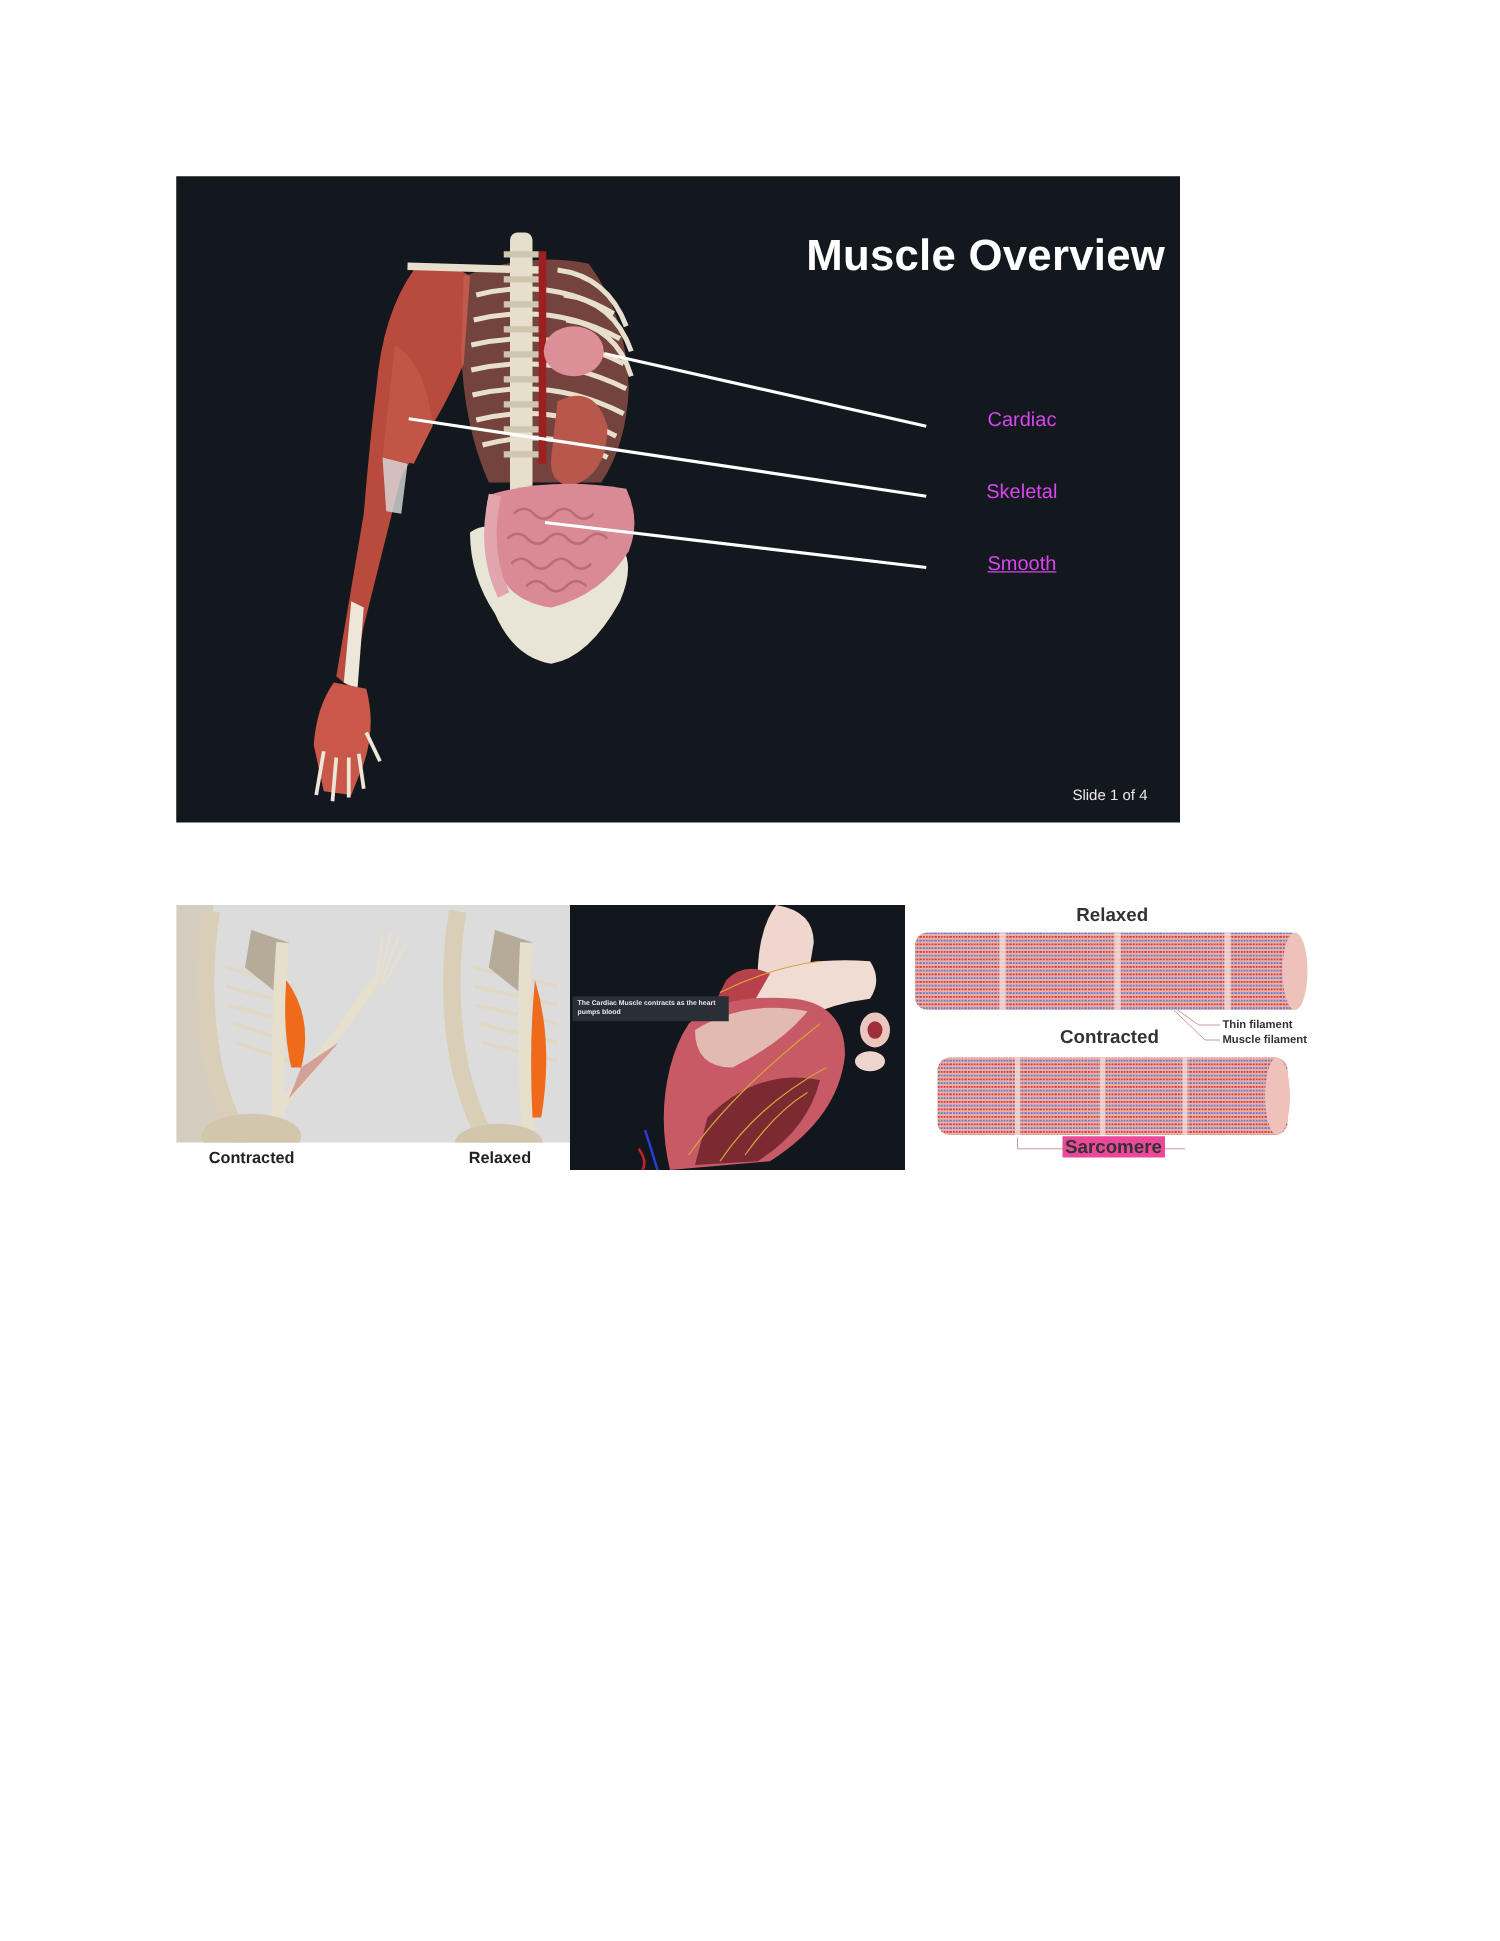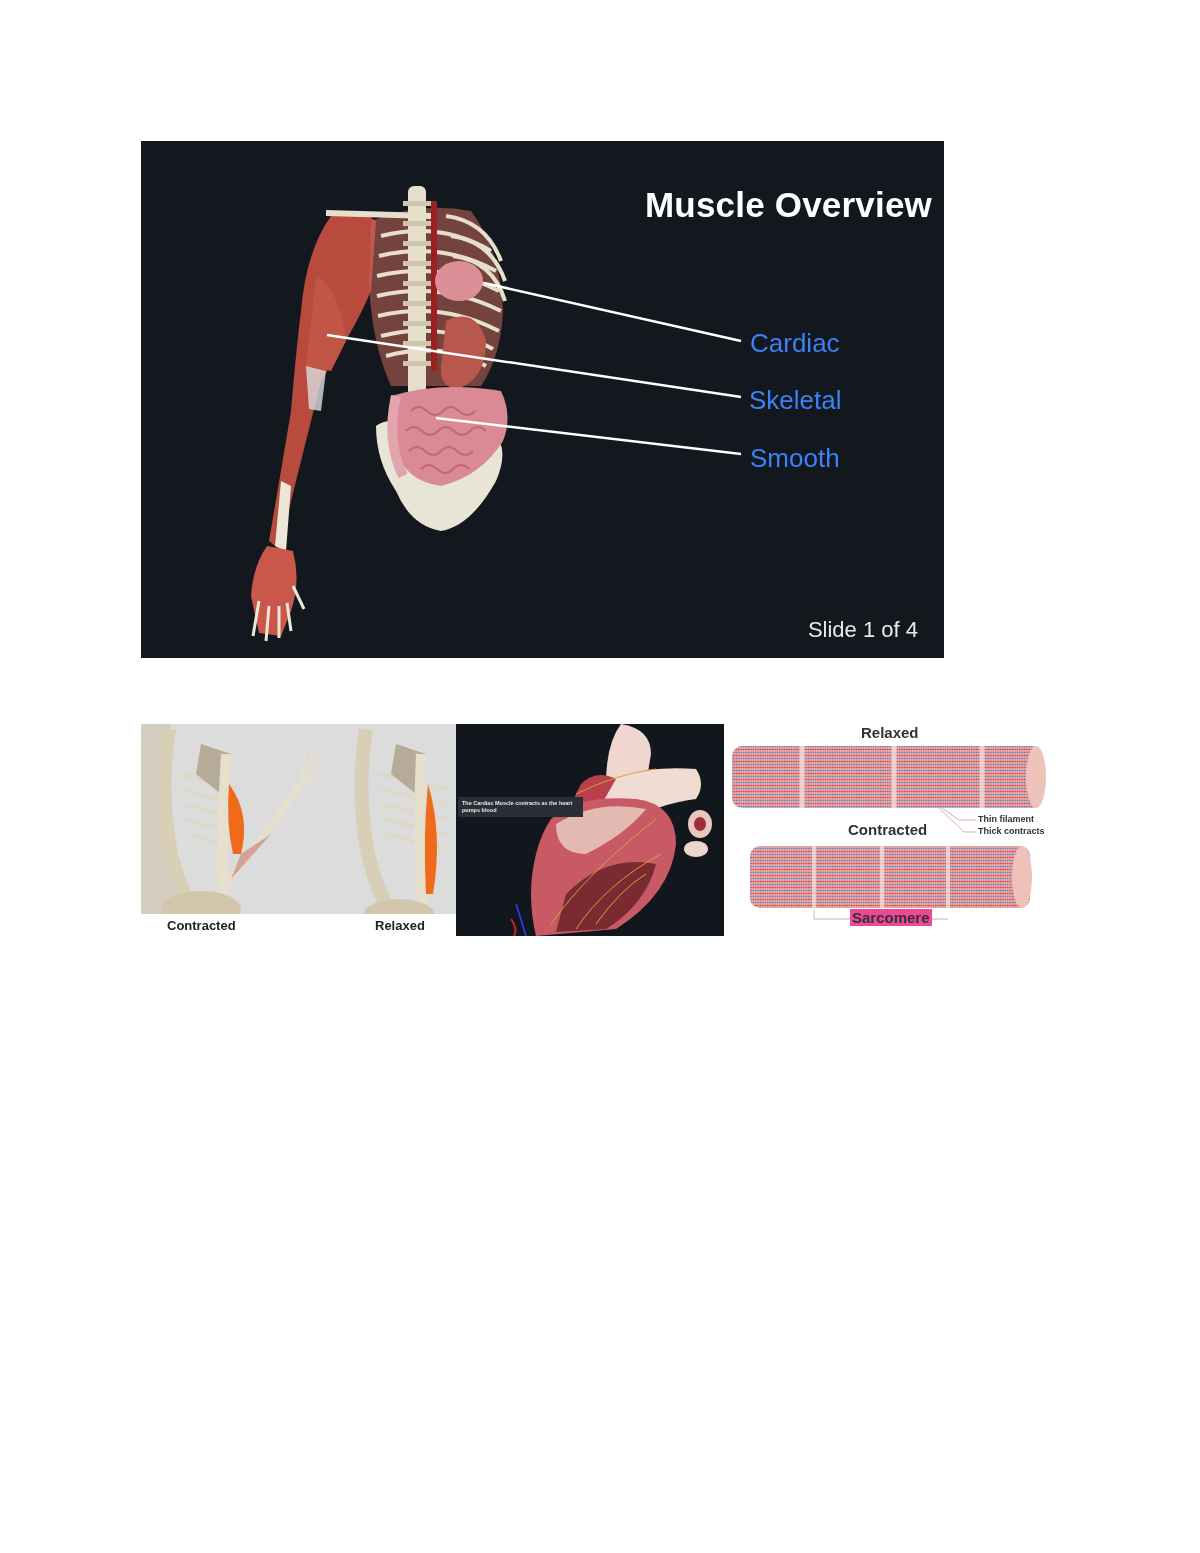--- a/index.html
+++ b/index.html
@@ -1,22 +1,22 @@
 <!DOCTYPE html>
 <html><head>
 <meta charset="utf-8">
 <style>
   html, body { margin: 0; padding: 0; background: #ffffff; }
   body { width: 1200px; height: 1553px; position: relative; overflow: hidden; font-family: "Liberation Sans", sans-serif; }
 
   
   .slide { position: absolute; left: 141px; top: 141px; width: 803px; height: 517px; background: #13171e; overflow: hidden; }
   .slide-title { position: absolute; left: 504px; top: 44px; font-size: 35px; font-weight: bold; color: #ffffff; letter-spacing: 0.2px; white-space: nowrap; }
-  .label { position: absolute; font-size: 26px; color: #3b82f6; white-space: nowrap; }
-  .slide-counter { position: absolute; right: 26px; bottom: 15px; font-size: 22px; color: #e8e8e8; }
+  .label { position: absolute; font-size: 16px; color: #d946ef; white-space: nowrap; margin-left: 40px; }
+  .slide-counter { position: absolute; right: 26px; bottom: 15px; font-size: 12px; color: #e8e8e8; }
   .anatomy { position: absolute; left: 0; top: 0; width: 918px; height: 517px; }
 
   
   .panel { position: absolute; top: 724px; height: 212px; overflow: hidden; font-weight: bold; }
   .p1 { left: 141px; width: 315px; background: #ffffff; }
   .p1 .stage { position: absolute; left: 0; top: 0; width: 315px; height: 190px; background: #dcdcdc; }
   .p1 .cap { position: absolute; top: 194px; font-size: 13px; color: #222; }
   .p2 { left: 456px; width: 268px; background: #12161d; }
   .tooltip { position: absolute; left: 2px; top: 73px; width: 125px; height: 20px; background: #2a2e36; color: #e8e8e8; font-size: 5.5px; line-height: 7px; padding: 3px 4px; box-sizing: border-box; }
   .p3 { left: 724px; width: 336px; background: #ffffff; }
@@ -94,21 +94,21 @@
     <g stroke="#ffffff" stroke-width="2.5" fill="none">
       <line x1="343" y1="142" x2="600" y2="200"></line>
       <line x1="186" y1="194" x2="600" y2="256"></line>
       <line x1="295" y1="277" x2="600" y2="313"></line>
     </g>
   </svg>
 
   <div class="slide-title">Muscle Overview</div>
   <div class="label" style="left:609px; top:187px;">Cardiac</div>
   <div class="label" style="left:608px; top:244px;text-align:right;">Skeletal</div>
-  <div class="label" style="left:609px; top:302px;">Smooth</div>
+  <div class="label" style="left:609px; top:302px;text-decoration:underline;">Smooth</div>
   <div class="slide-counter">Slide 1 of 4</div>
 </div>
 
 <div class="panel p1">
   <div class="stage">
     <svg width="315" height="190" viewBox="0 0 315 190">
 
       <g>
         <path d="M30 0 Q15 60 25 120 Q35 170 60 190 L0 190 L0 0 Z" fill="#cdbfa4" opacity="0.5"></path>
         <path d="M28 5 Q18 70 30 130 Q40 170 55 190" stroke="#d9cfb6" stroke-width="14" fill="none"></path>
@@ -203,16 +203,16 @@
     <rect x="26" y="122" width="280" height="62" rx="10" fill="url(#fil)"></rect>
     <g stroke="#f6ddd6" stroke-width="4" opacity="0.8">
         <line x1="90" y1="122" x2="90" y2="184"></line>
         <line x1="158" y1="122" x2="158" y2="184"></line>
         <line x1="224" y1="122" x2="224" y2="184"></line>
       </g>
     <ellipse cx="298" cy="153" rx="10" ry="31" fill="#eec2ba"></ellipse>
     <path d="M90 186 L90 195 L224 195" stroke="#c99" stroke-width="0.8" fill="none"></path>
   </svg>
   <div class="small" style="left:254px; top:90px;">Thin filament</div>
-  <div class="small" style="left:254px; top:102px;">Thick contracts</div>
+  <div class="small" style="left:254px; top:102px;">Muscle filament</div>
   <div class="ttl" style="left:124px; top:97px;">Contracted</div>
   <div class="ttl" style="left:126px; top:185px; background:#ec4899; padding:0 2px;">Sarcomere</div>
 </div>
 
 </body></html>

